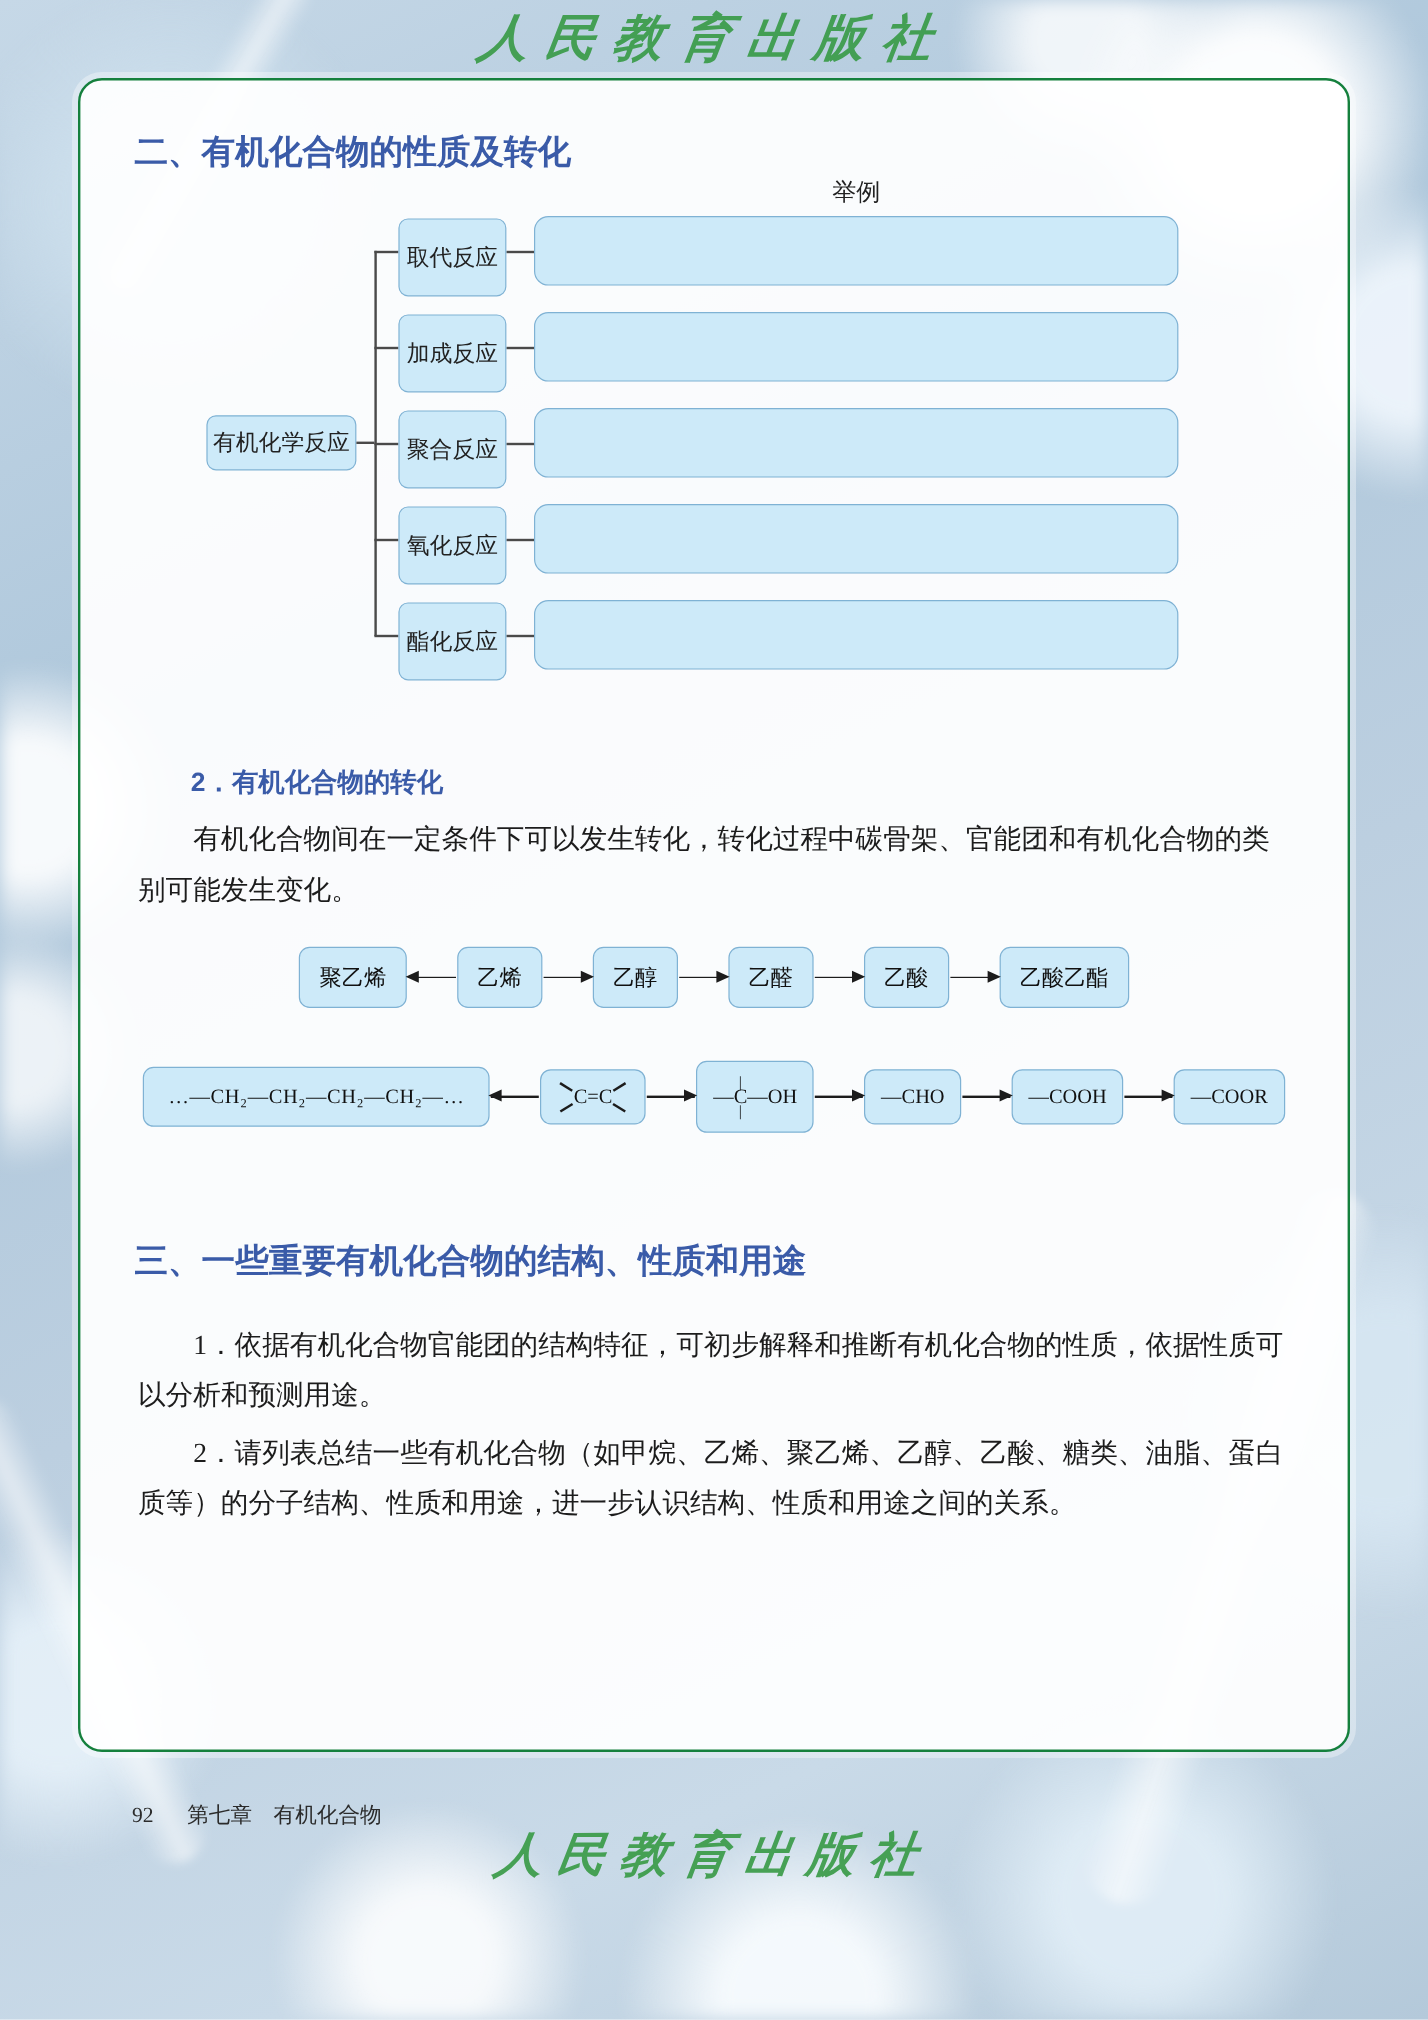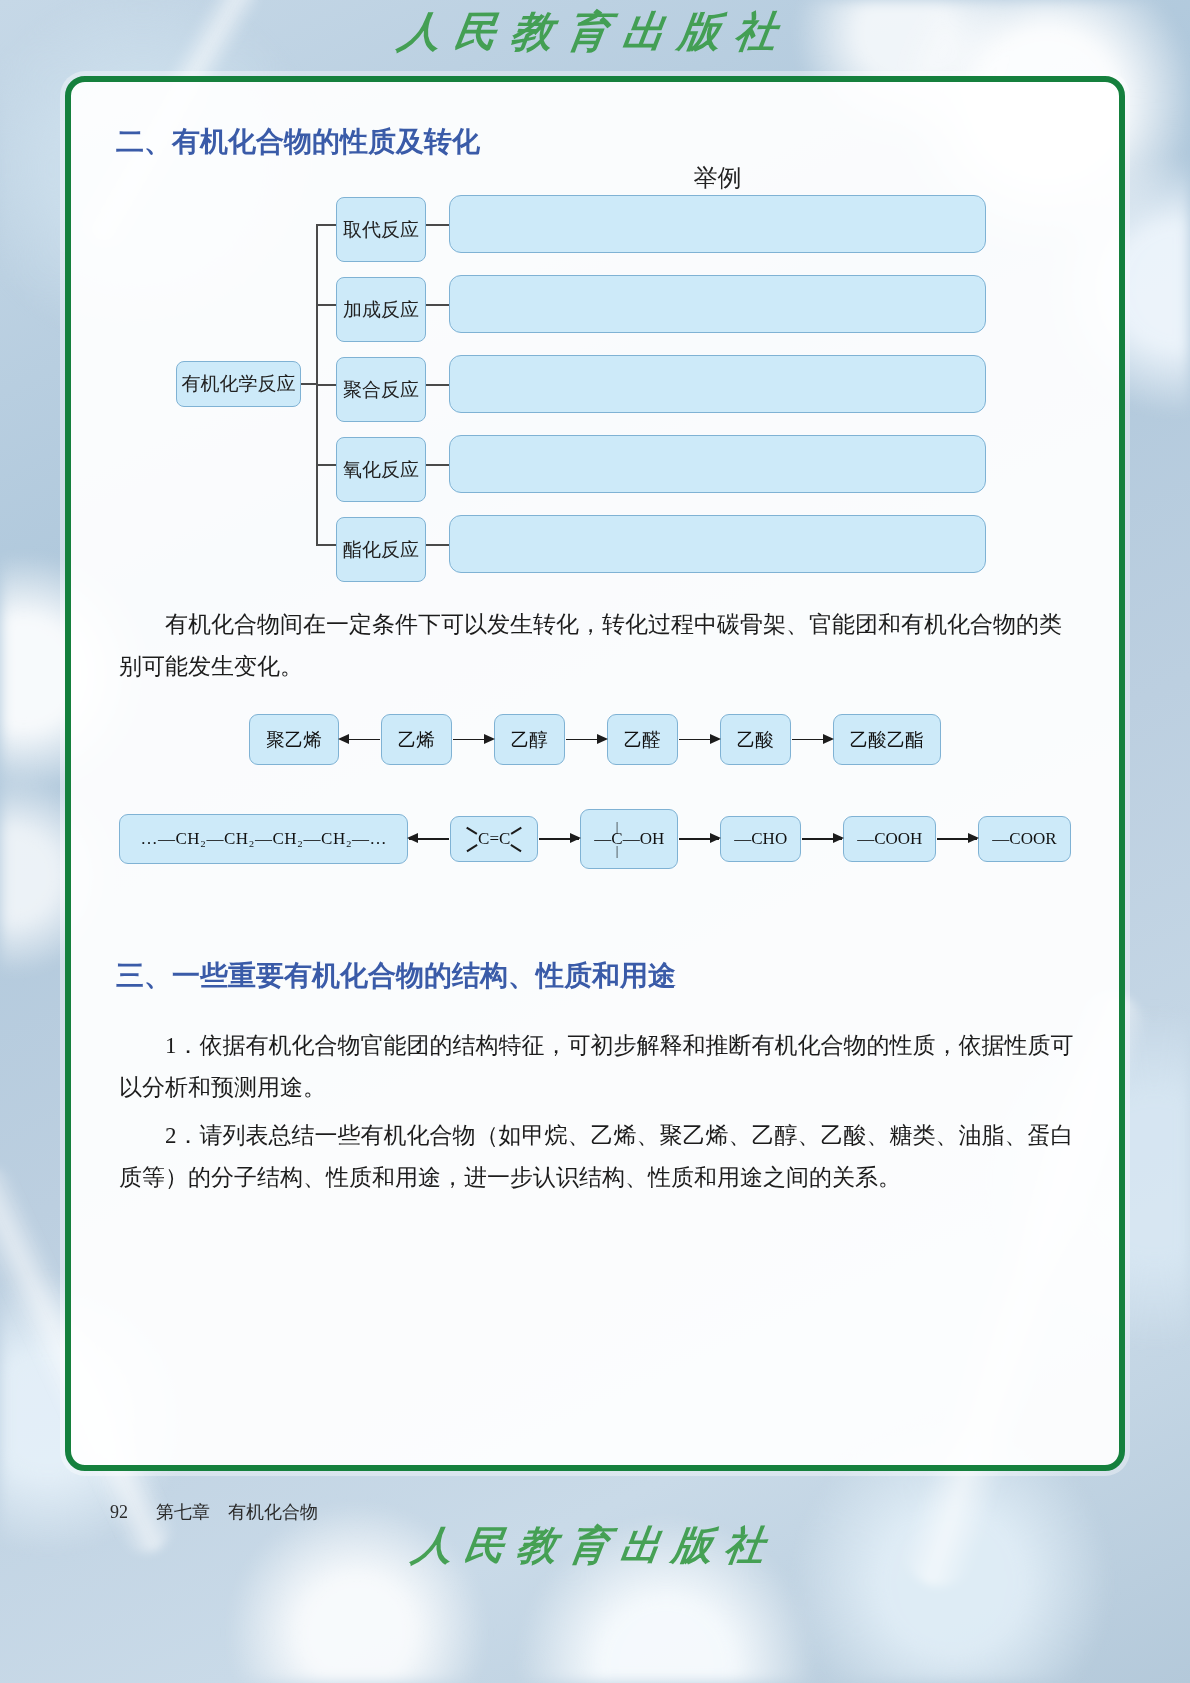--- a/index.html
+++ b/index.html
@@ -38,23 +38,23 @@
   .watermark {
     position:absolute; width:100%; text-align:center;
     color:#379a45; opacity:0.9;
     font-family:"DejaVu Serif",serif; font-style:italic; font-weight:bold;
     transform:skewX(-8deg);
   }
   .wm-top { top:4px; font-size:42px; letter-spacing:14px; }
   .wm-bottom { top:1518px; font-size:40px; letter-spacing:12px; }
 
   .card {
-    position:absolute; left:65px; top:76px; width:1060px; height:1395px;
+    position:absolute; left:65px; top:65px; width:1060px; height:1395px;
     background:rgba(255,255,255,0.93);
-    border:6px solid #15803d;
+    border:2px solid #15803d;
     border-radius:20px;
     box-shadow:0 0 0 5px rgba(255,255,255,0.35);
   }
 
   .h-section {
     color:#3a5ba8; font-size:28px; font-weight:bold; line-height:30px;
     font-family:"Liberation Sans","DejaVu Sans",sans-serif;
     margin:45px 45px 0 45px;
   }
   .h-sub {
@@ -62,21 +62,21 @@
     font-family:"Liberation Sans","DejaVu Sans",sans-serif;
     margin:30px 45px 0 92px;
   }
   .para {
     font-size:23px; color:#1c1c1c; line-height:42px;
     margin:12px 45px 0 48px; text-indent:2em;
   }
 
   
   .diagram { position:relative; width:100%; height:430px; margin-top:5px; }
-  .d-label { position:absolute; left:378px; top:0; width:537px; text-align:center; font-size:24px; color:#222; }
+  .d-label { position:absolute; left:378px; top:0; width:537px; text-align:center; font-size:20px; color:#222; }
   .dbox {
     position:absolute; background:#cdeaf9; border:1px solid #7fb2d4;
     display:flex; align-items:center; justify-content:center;
     font-size:19px; color:#222;
   }
   .dbox.root { left:105px; top:199px; width:125px; height:46px; border-radius:8px; }
   .dbox.rxn  { left:265px; width:90px; height:65px; border-radius:8px; }
   .dbox.ex   { left:378px; width:537px; height:58px; border-radius:12px; }
   .dline { position:absolute; background:#4a4a4a; }
   .dline.h { height:1.5px; }
@@ -158,20 +158,21 @@
     <div class="dbox rxn" style="top:275px;">氧化反应</div>
     <div class="dbox rxn" style="top:355px;">酯化反应</div>
 
     <div class="dbox ex" style="top:33px;"></div>
     <div class="dbox ex" style="top:113px;"></div>
     <div class="dbox ex" style="top:193px;"></div>
     <div class="dbox ex" style="top:273px;"></div>
     <div class="dbox ex" style="top:353px;"></div>
   </div>
 
+  <div class="h-sub" style="margin-top:60px;">2．有机化合物的转化</div>
   <div class="para">有机化合物间在一定条件下可以发生转化，转化过程中碳骨架、官能团和有机化合物的类别可能发生变化。</div>
 
   <div class="flow-row flow-names">
     <div class="fbox">聚乙烯</div>
     <div class="arrow left"></div>
     <div class="fbox">乙烯</div>
     <div class="arrow right"></div>
     <div class="fbox">乙醇</div>
     <div class="arrow right"></div>
     <div class="fbox">乙醛</div>

